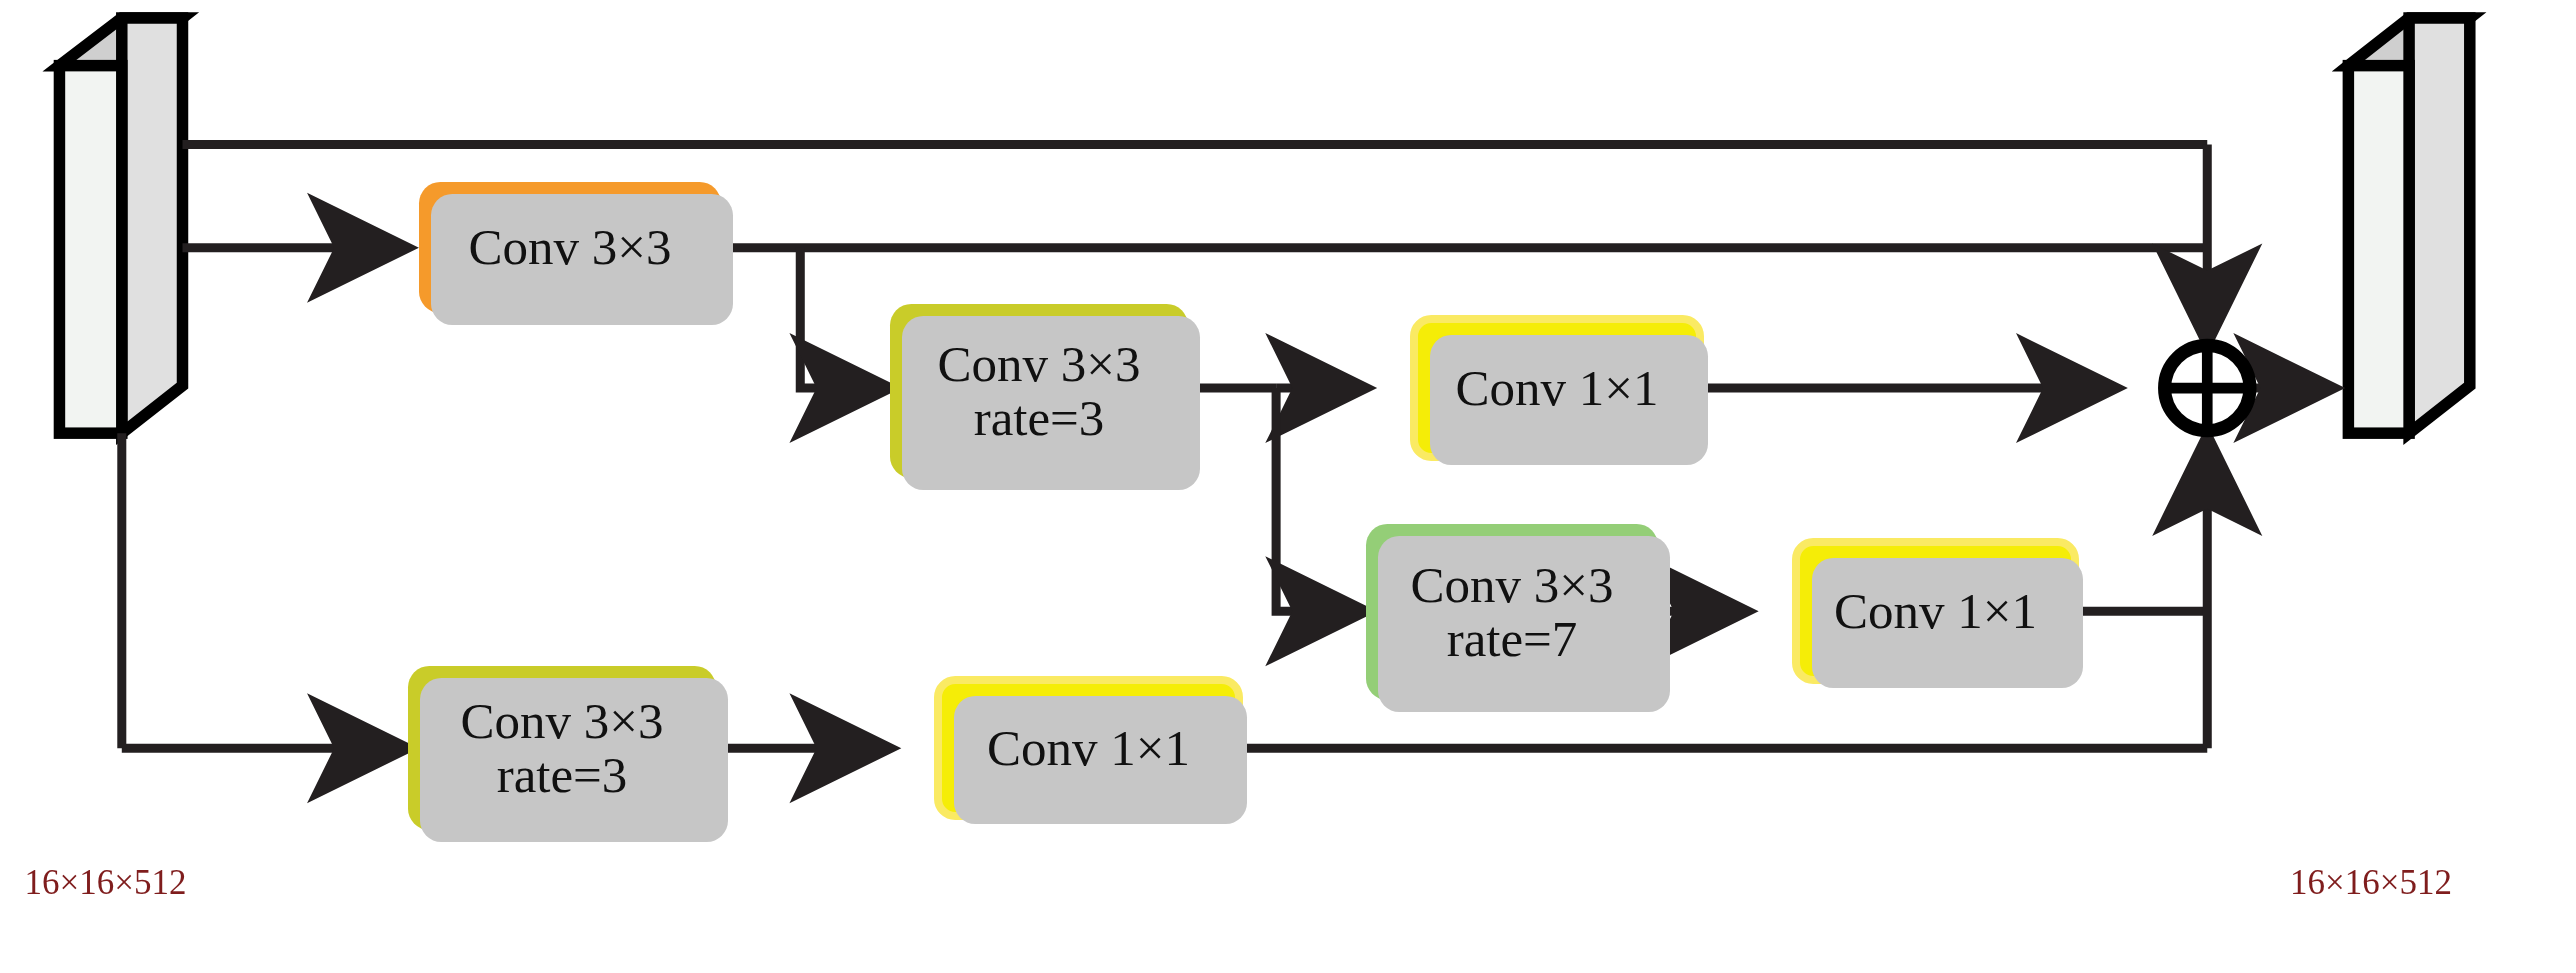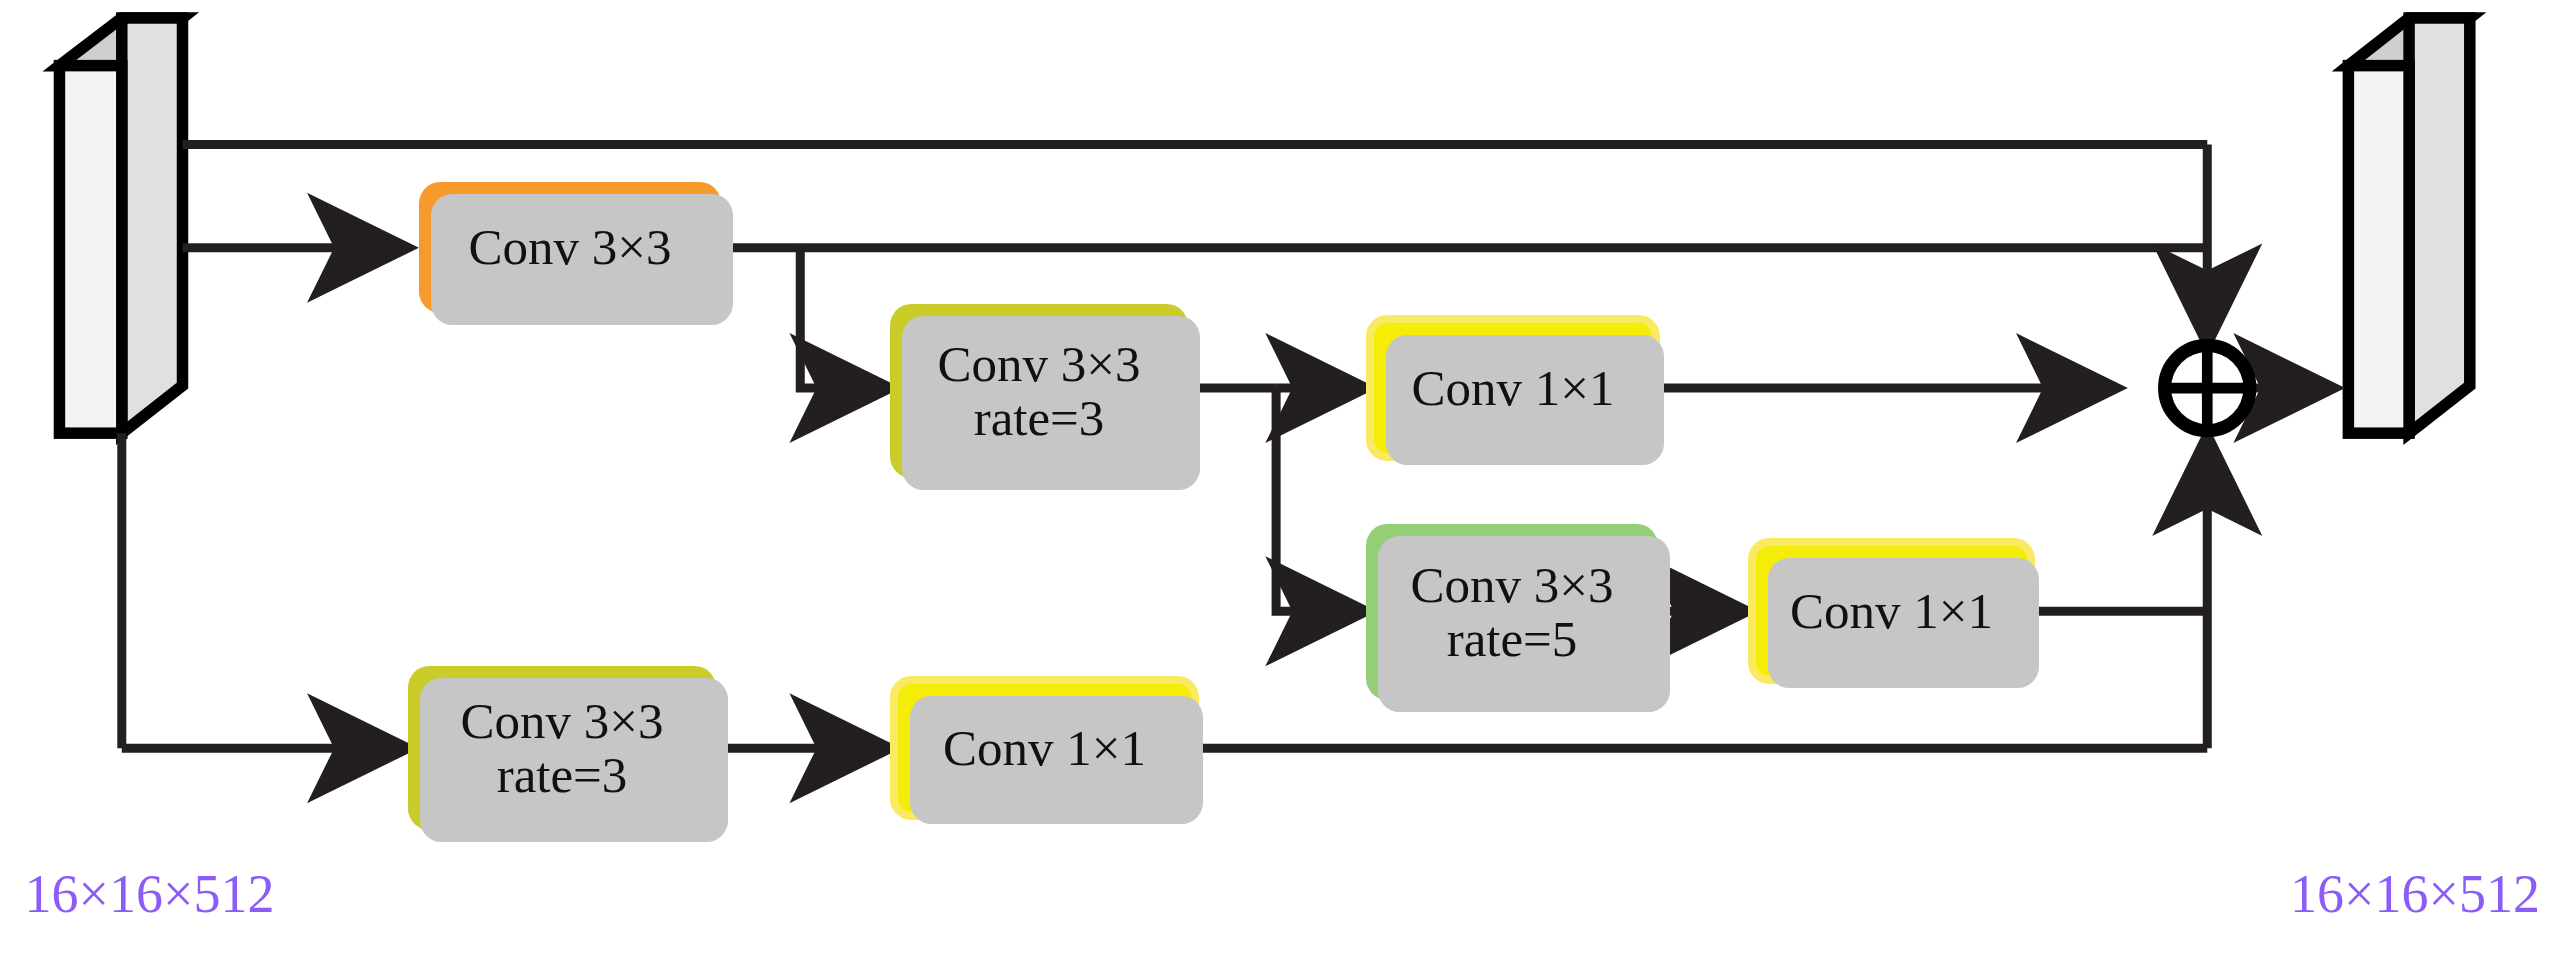--- a/index.html
+++ b/index.html
@@ -32,27 +32,27 @@
   .node::after{
     content:"";
     position:absolute;
     left:11.5px;top:11.5px;right:-11.5px;bottom:-11.5px;
     background:#c6c6c6;
     border-radius:21.3px;
     z-index:-1;
   }
 
   .node.plain{ }
-  .node.rimmed{ border:8.2px solid; }
+  .node.rimmed{ border:8.2px solid;margin-left:44px; }
 
   
   .dim-label{
     position:absolute;
-    font-size:54px;
-    color:#8b5cf6;
+    font-size:35px;
+    color:#7f1d1d;
     letter-spacing:0px;
     white-space:nowrap;
     z-index:6;
   }
 </style>
 </head>
 <body>
 
 <div id="diagram">
 
@@ -130,21 +130,21 @@
     <span class="ln">Conv 3×3</span>
     <span class="ln">rate=3</span>
   </div>
 
   <div class="node rimmed" style="left:1366px;top:315px;width:294px;height:146px;font-size:51px;background:#f5ed07;border-color:#faea63;">
     <span class="ln">Conv 1×1</span>
   </div>
 
   <div class="node plain" style="left: 1366px; top: 524px; width: 292px; height: 176px; font-size: 51px; background: rgb(148, 206, 119);">
     <span class="ln">Conv 3×3</span>
-    <span class="ln">rate=5</span>
+    <span class="ln">rate=7</span>
   </div>
 
   <div class="node rimmed" style="left:1748px;top:538px;width:287px;height:146px;font-size:51px;background:#f5ed07;border-color:#faea63;">
     <span class="ln">Conv 1×1</span>
   </div>
 
   <div class="node plain" style="left: 408px; top: 666px; width: 308px; height: 164px; font-size: 51px; background: rgb(201, 204, 41);">
     <span class="ln">Conv 3×3</span>
     <span class="ln">rate=3</span>
   </div>

